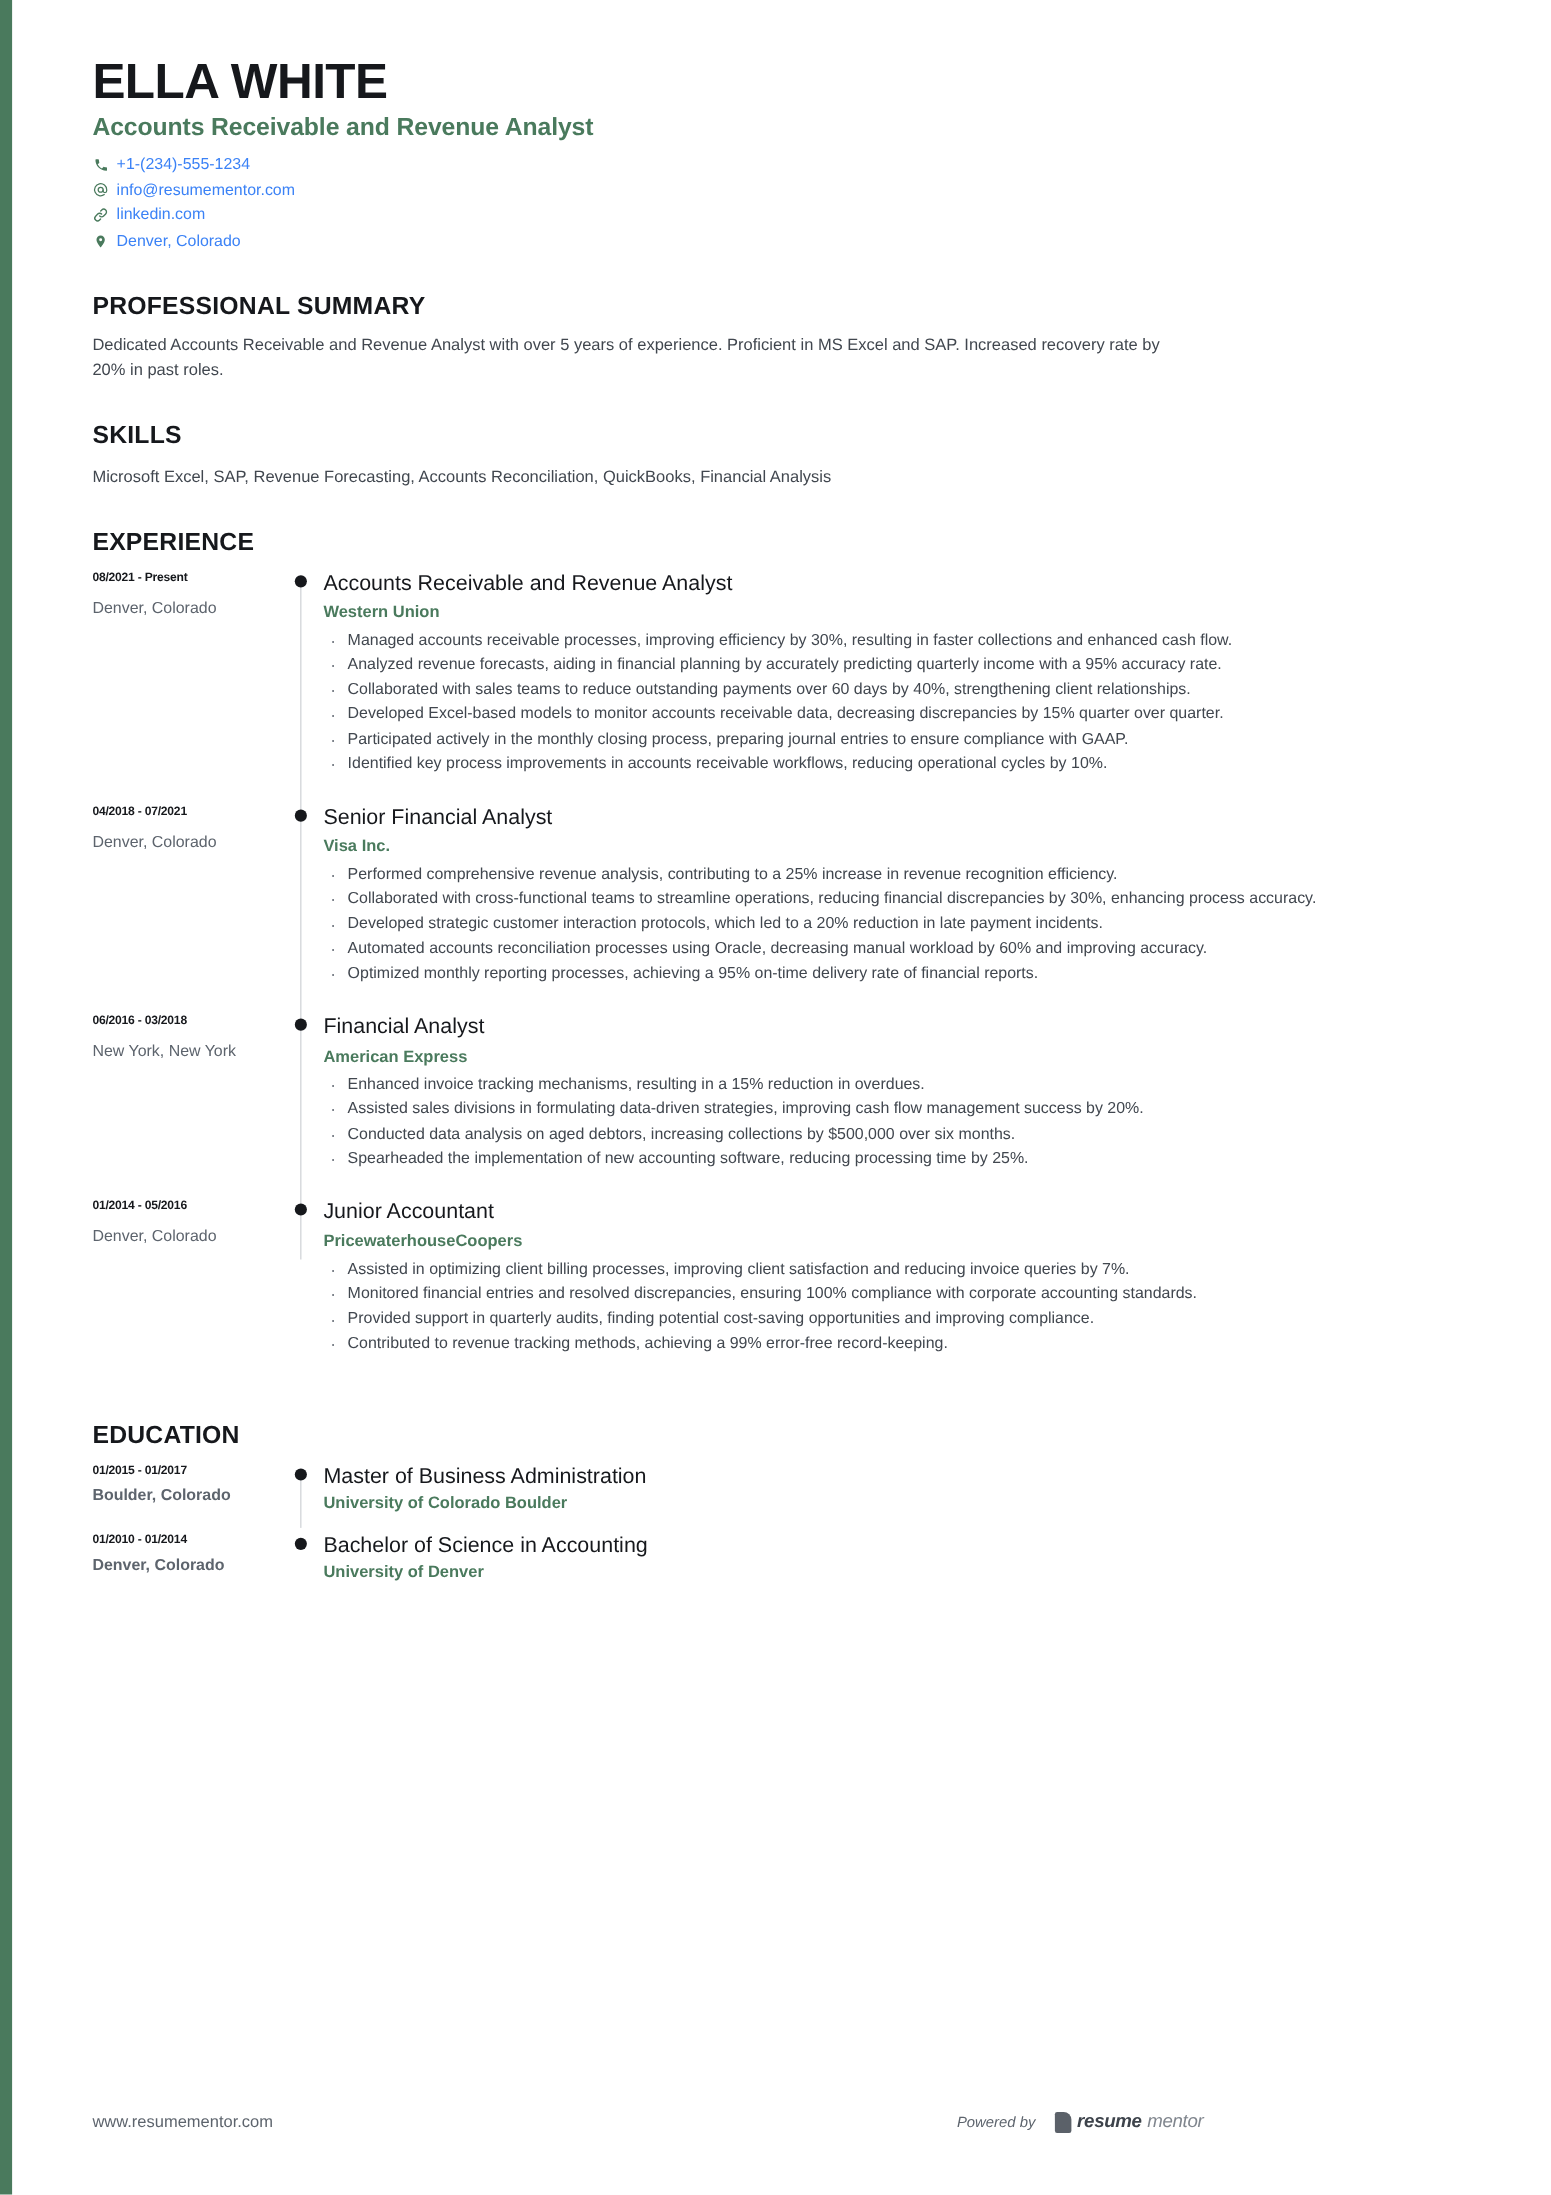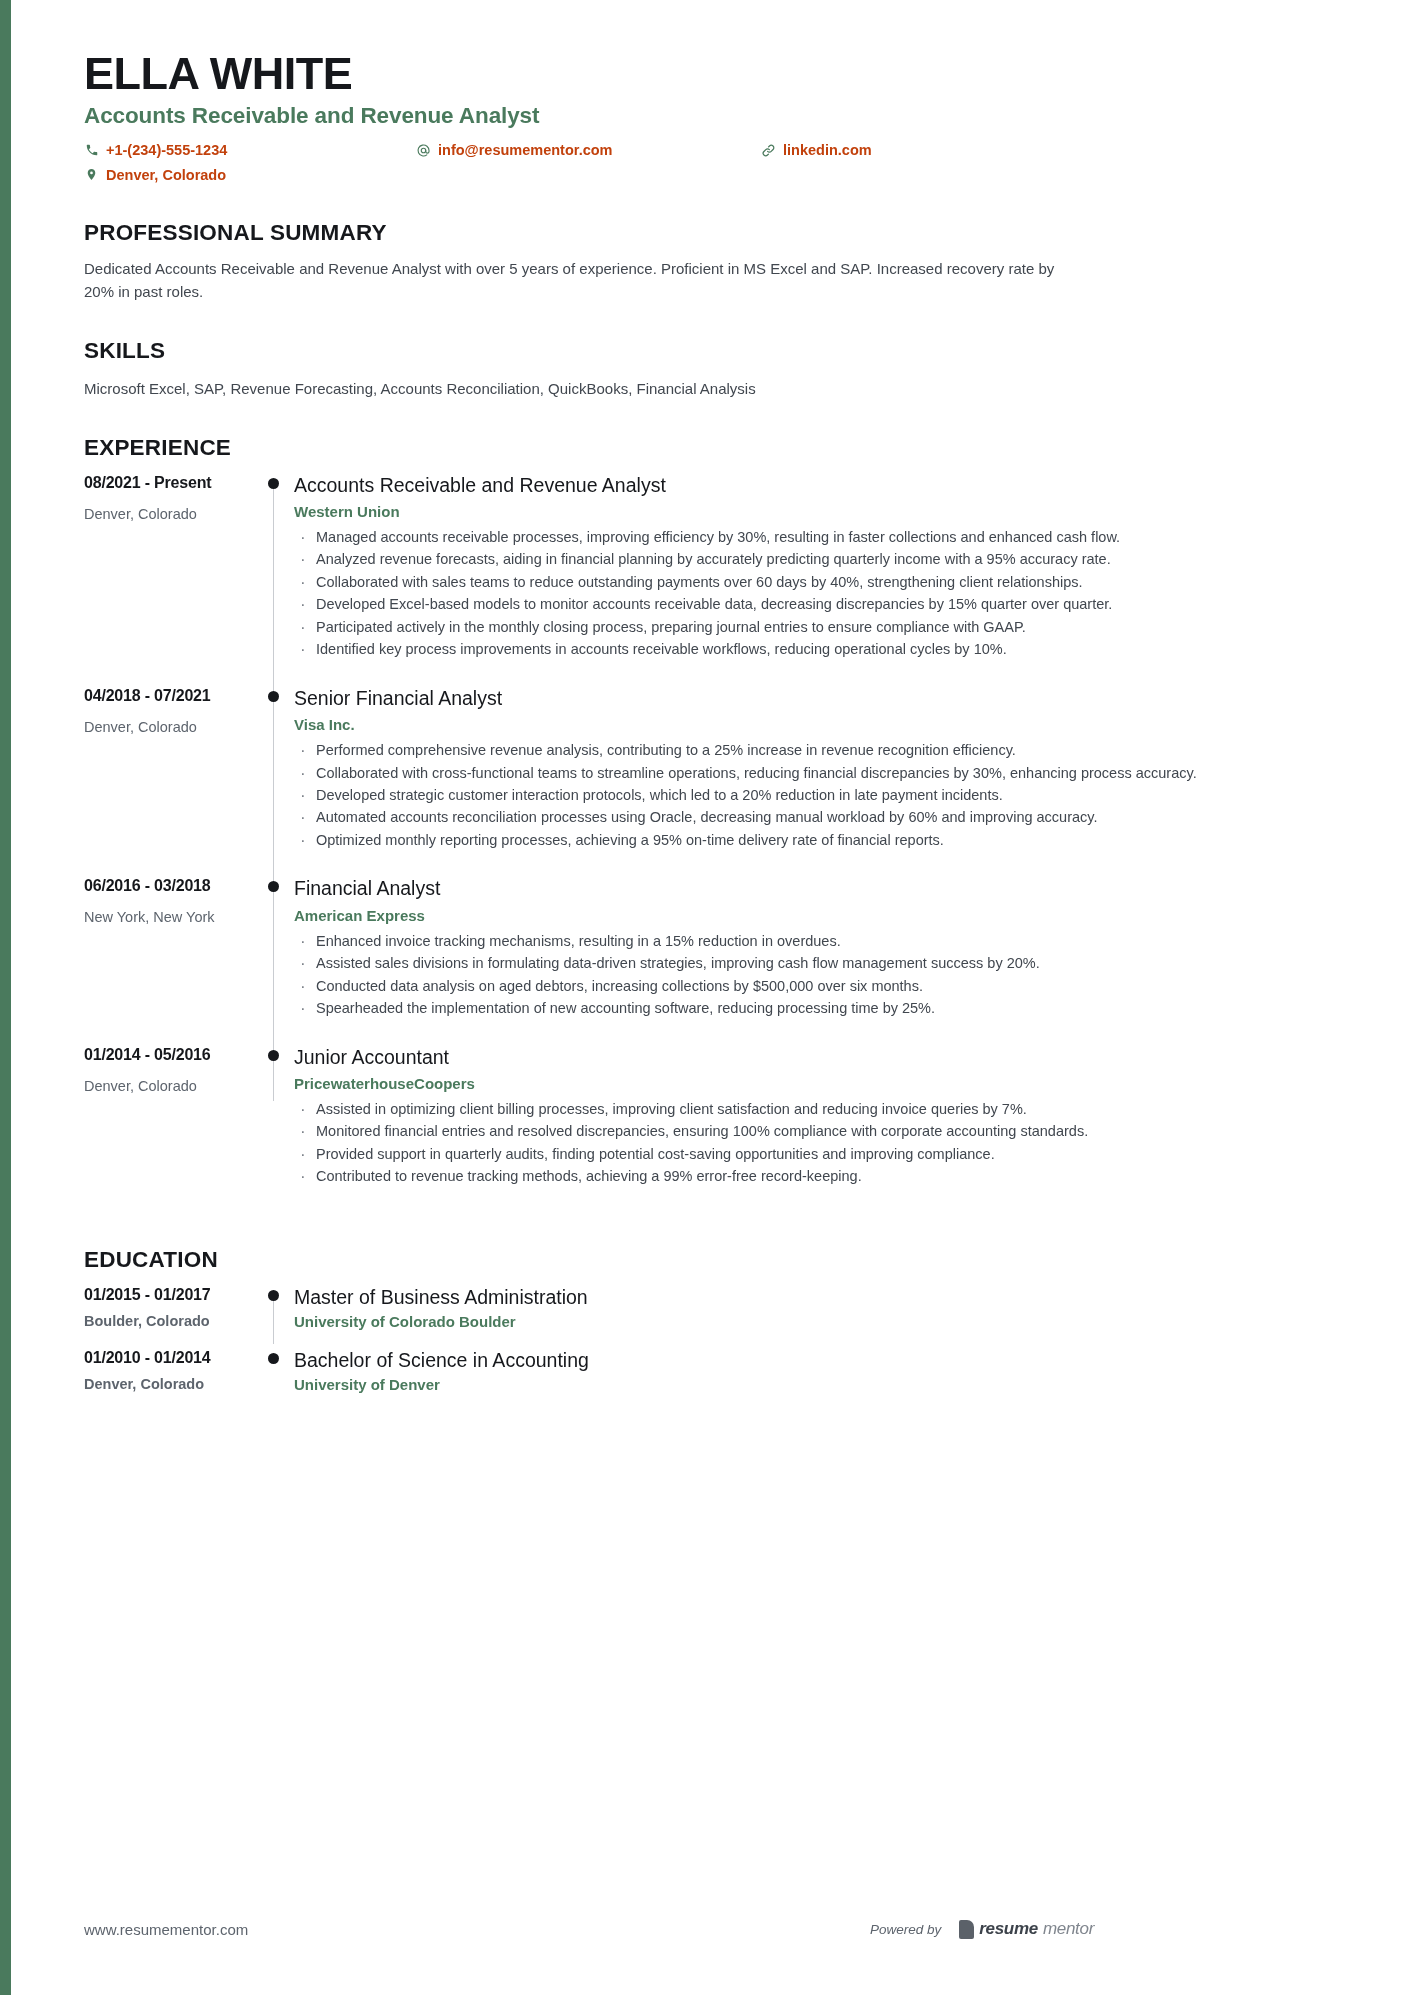--- a/index.html
+++ b/index.html
@@ -51,23 +51,24 @@
     font-weight: 700;
     color: #4a7a5d;
     margin: 0 0 10px 0;
     letter-spacing: -0.1px;
   }
   .contact-row {
     display: flex;
     flex-wrap: wrap;
     align-items: flex-start;
     font-size: 14.5px;
-    font-weight: 700;
-    color: #c2410c;
+    font-weight: 400;
+    color: #3b82f6;
     line-height: 1.55;
+    flex-direction: column;
   }
   .contact-item {
     display: flex;
     align-items: center;
     gap: 7px;
     margin-right: 0;
   }
   .c-phone  { width: 332px; }
   .c-email  { width: 345px; }
   .c-link   { width: 300px; }
@@ -111,21 +112,21 @@
     position: relative;
     align-items: stretch;
   }
   .entry-left {
     width: 172px;
     flex: 0 0 172px;
     padding-top: 1px;
     text-align: left;
   }
   .entry-date {
-    font-size: 16px;
+    font-size: 11px;
     font-weight: 700;
     color: #16181c;
     white-space: nowrap;
     letter-spacing: -0.2px;
   }
   .entry-loc {
     font-size: 14.5px;
     color: #5d646d;
     margin-top: 14px;
   }

